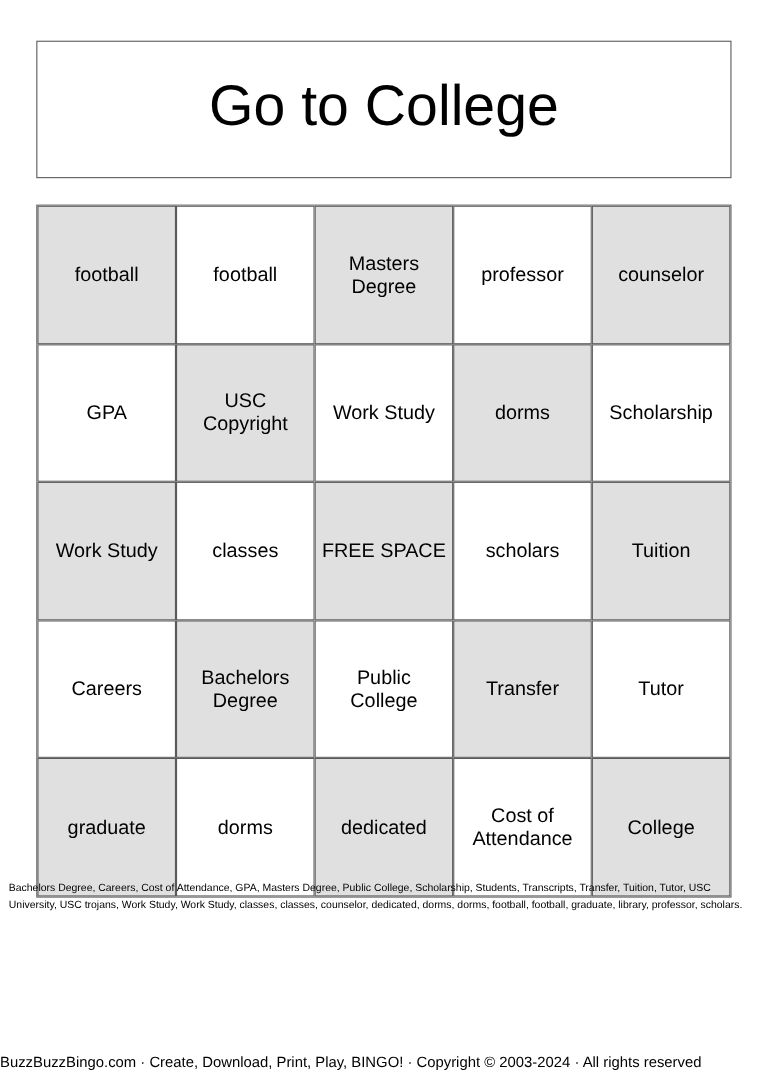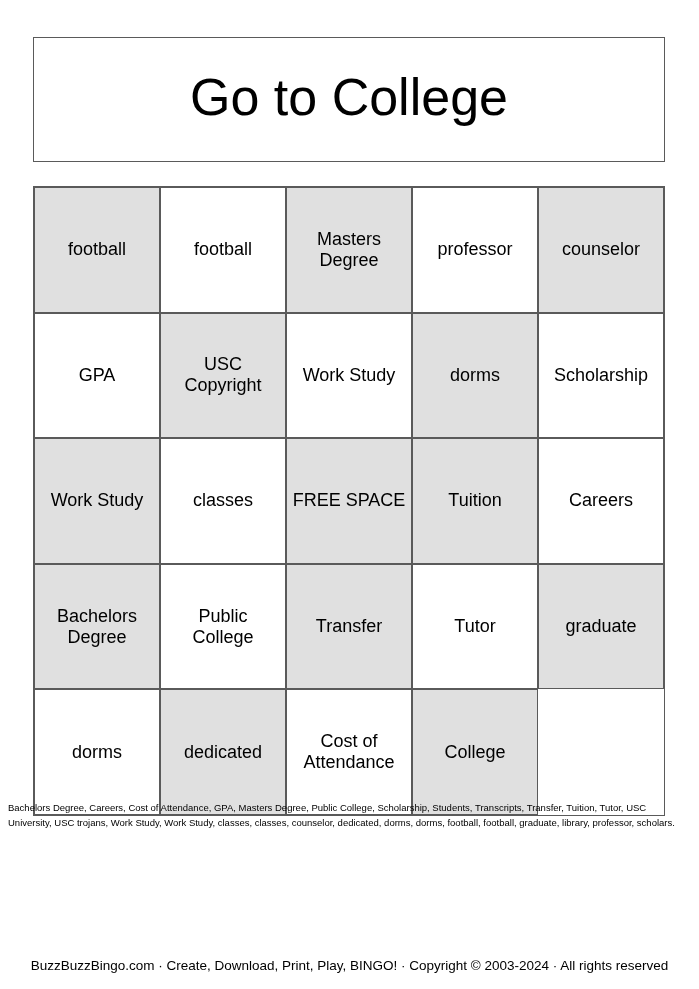--- a/index.html
+++ b/index.html
@@ -63,21 +63,20 @@
     font-size: 9.5px;
     line-height: 15px;
     white-space: nowrap;
   }
   .fine-print div { white-space: nowrap; }
   .footer {
     position: absolute;
     left: 0;
     top: 958px;
     width: 699px;
-    text-align: center;
     font-size: 13.5px;
     white-space: nowrap;
   }
 </style>
 </head>
 <body>
 
 <div class="page">
 
   <div class="title-box">
@@ -93,20 +92,21 @@
       <div class="cell shaded">counselor</div>
       <div class="cell">GPA</div>
       <div class="cell shaded">USC
 Copyright</div>
       <div class="cell">Work Study</div>
       <div class="cell shaded">dorms</div>
       <div class="cell">Scholarship</div>
       <div class="cell shaded">Work Study</div>
       <div class="cell">classes</div>
       <div class="cell shaded">FREE SPACE</div>
+      <div class="cell">scholars</div>
       <div class="cell shaded">Tuition</div>
       <div class="cell">Careers</div>
       <div class="cell shaded">Bachelors
 Degree</div>
       <div class="cell">Public
 College</div>
       <div class="cell shaded">Transfer</div>
       <div class="cell">Tutor</div>
       <div class="cell shaded">graduate</div>
       <div class="cell">dorms</div>

